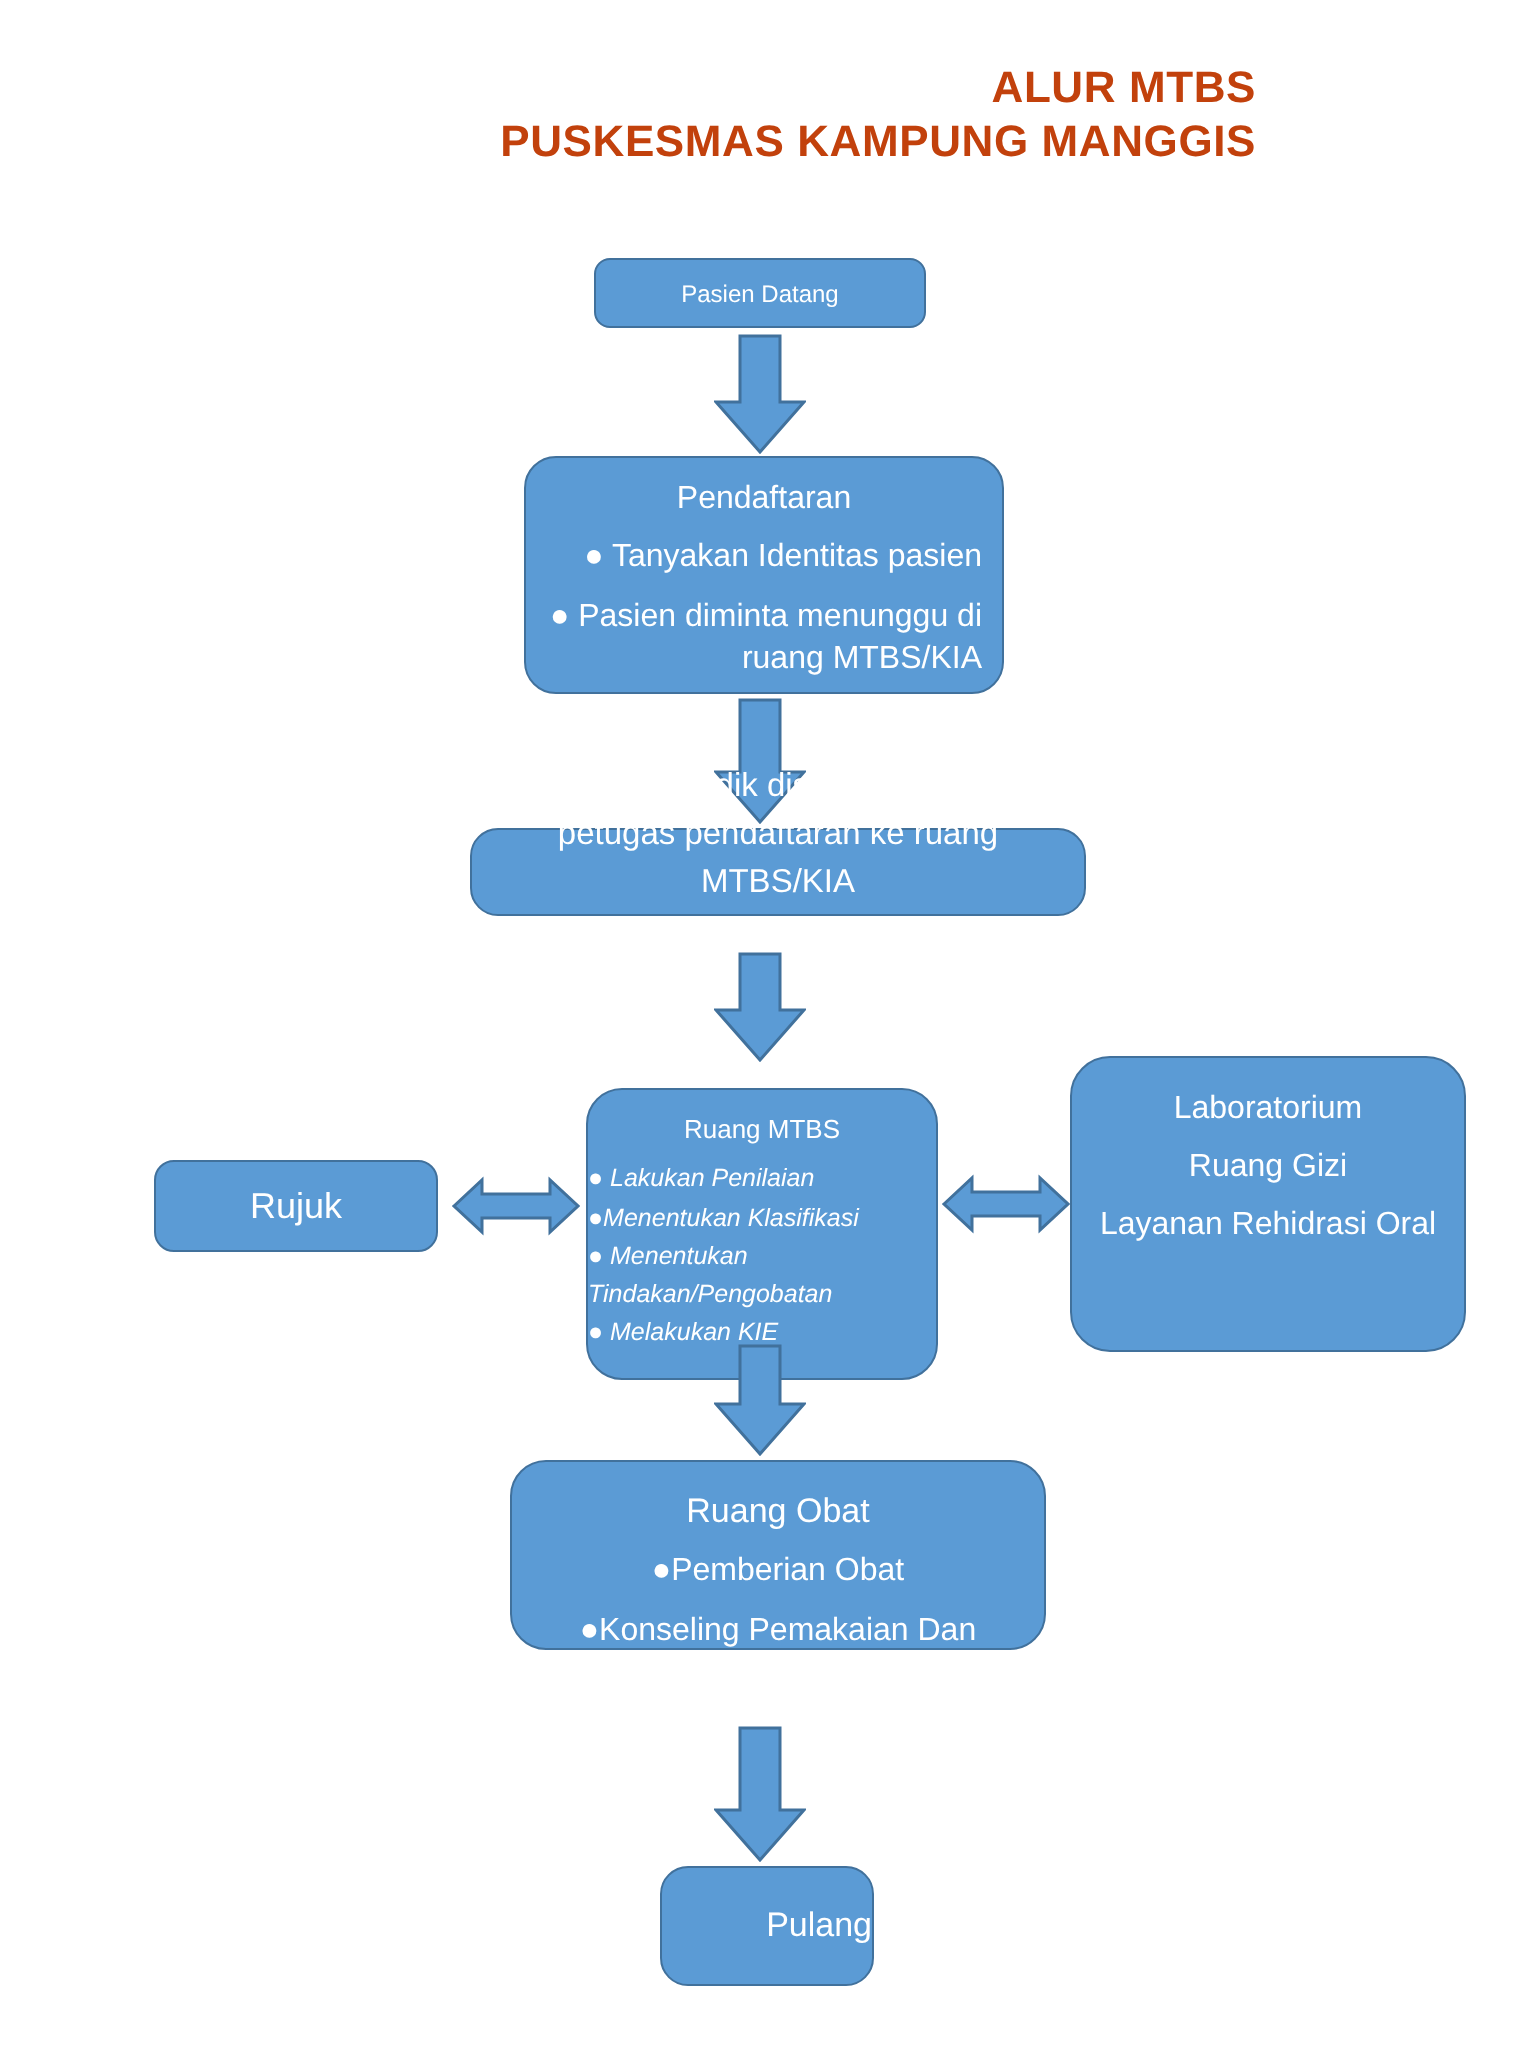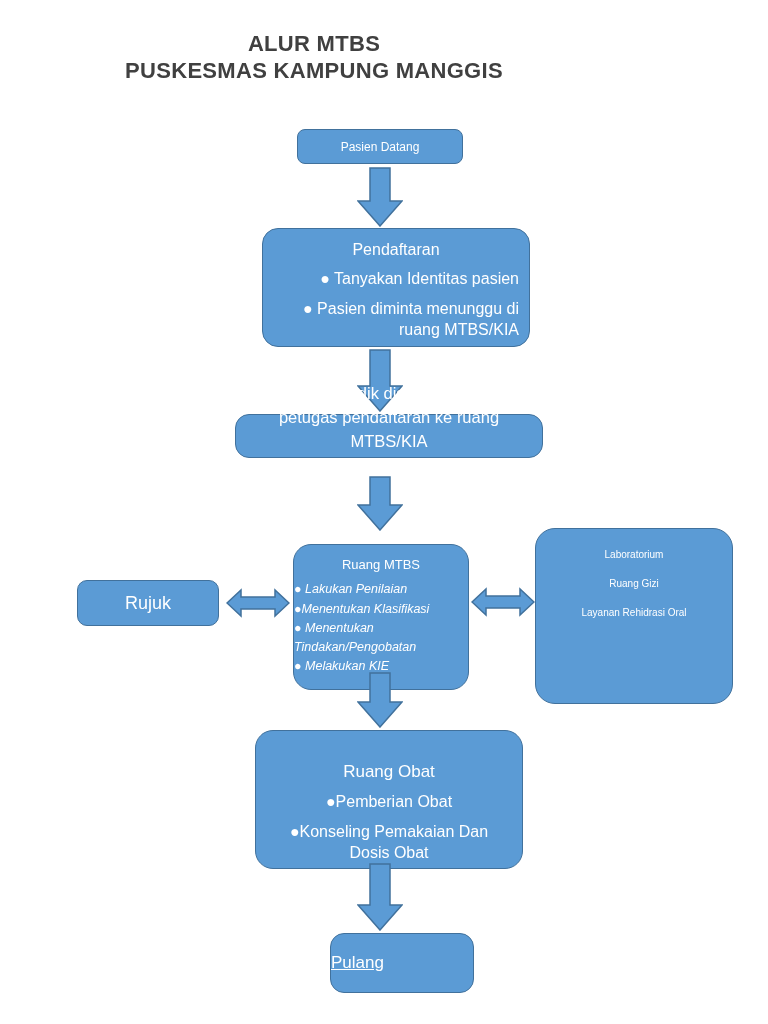--- a/index.html
+++ b/index.html
@@ -11,65 +11,65 @@
   }
   #page {
     position: relative;
     width: 768px; height: 1024px;
     background: #ffffff;
     overflow: hidden;
   }
   .title {
     position: absolute;
     left: 0; top: 30px; width: 628px;
-    text-align: center;
-    color: #404040;
+    text-align: right;
+    color: #c2410c;
     font-weight: bold;
     font-size: 22px;
     line-height: 27px;
     letter-spacing: 0.3px;
   }
   .node {
     position: absolute;
     background: #5B9BD5;
     border: 1.5px solid #41719C;
     color: #ffffff;
     box-sizing: border-box;
     text-align: center;
   }
   .node .ntitle { font-weight: 400; }
   
   .box-pasien  { left: 297px; top: 129px; width: 166px; height: 35px; border-radius: 8px;
                  display: flex; align-items: center; justify-content: center; font-size: 12px; }
   .box-rujuk   { left: 77px;  top: 580px; width: 142px; height: 46px; border-radius: 10px;
                  display: flex; align-items: center; justify-content: center; font-size: 18px; }
-  .box-pulang  { left: 330px; top: 933px; width: 144px; height: 60px; border-radius: 14px;
-                 display: flex; align-items: center; justify-content: flex-start; font-size: 17px; text-decoration: underline; }
+  .box-pulang  { left: 330px; top: 933px; width: 107px; height: 60px; border-radius: 14px;
+                 display: flex; align-items: center; justify-content: flex-end; font-size: 17px; }
   .box-rekam   { left: 235px; top: 414px; width: 308px; height: 44px; border-radius: 14px;
                  display: flex; align-items: flex-end; justify-content: center;
                  font-size: 16.5px; line-height: 24px; padding: 4px 12px; }
   
-  .box-pendaftaran { left: 262px; top: 228px; width: 268px; height: 119px; border-radius: 16px;
+  .box-pendaftaran { left: 262px; top: 228px; width: 240px; height: 119px; border-radius: 16px;
                      padding: 10px 10px; font-size: 16px; }
   .box-pendaftaran .ntitle { font-size: 16px; margin-top: 2px; }
   .box-pendaftaran .bullet { margin-top: 9px; line-height: 21px; text-align: right; }
   
   .box-mtbs { left: 293px; top: 544px; width: 176px; height: 146px; border-radius: 18px;
               padding: 10px 0; }
   .box-mtbs .ntitle { font-size: 13px; margin-top: 2px; }
   .box-mtbs .bullets { margin-top: 8px; text-align: left; font-size: 12.5px; line-height: 18.5px; font-style: italic; }
   .box-mtbs .bullet { margin-top: 1px; }
   
-  .box-lab { left: 535px; top: 528px; width: 198px; height: 176px; border-radius: 20px;
-             padding: 12px 8px; font-size: 10px; }
+  .box-lab { left: 535px; top: 528px; width: 198px; height: 148px; border-radius: 20px;
+             padding: 12px 8px; font-size: 16px; }
   .box-lab .lab-line { margin-top: 9px; line-height: 20px; }
   .box-lab .lab-line:first-child { margin-top: 4px; }
   
-  .box-obat { left: 255px; top: 730px; width: 268px; height: 139px; border-radius: 18px;
-              padding: 28px 12px; font-size: 16px; }
+  .box-obat { left: 255px; top: 730px; width: 268px; height: 95px; border-radius: 18px;
+              padding: 12px 12px; font-size: 16px; }
   .box-obat .ntitle { font-size: 17px; margin-top: 3px; }
   .box-obat .bullet { margin-top: 9px; line-height: 21px; }
   .box-obat .bullet-wrap { max-width: 218px; margin-left: auto; margin-right: auto; }
   .arrow { position: absolute; }
   .arrow svg { display: block; }
 </style>
 </head>
 <body>
 
 <div id="page">

